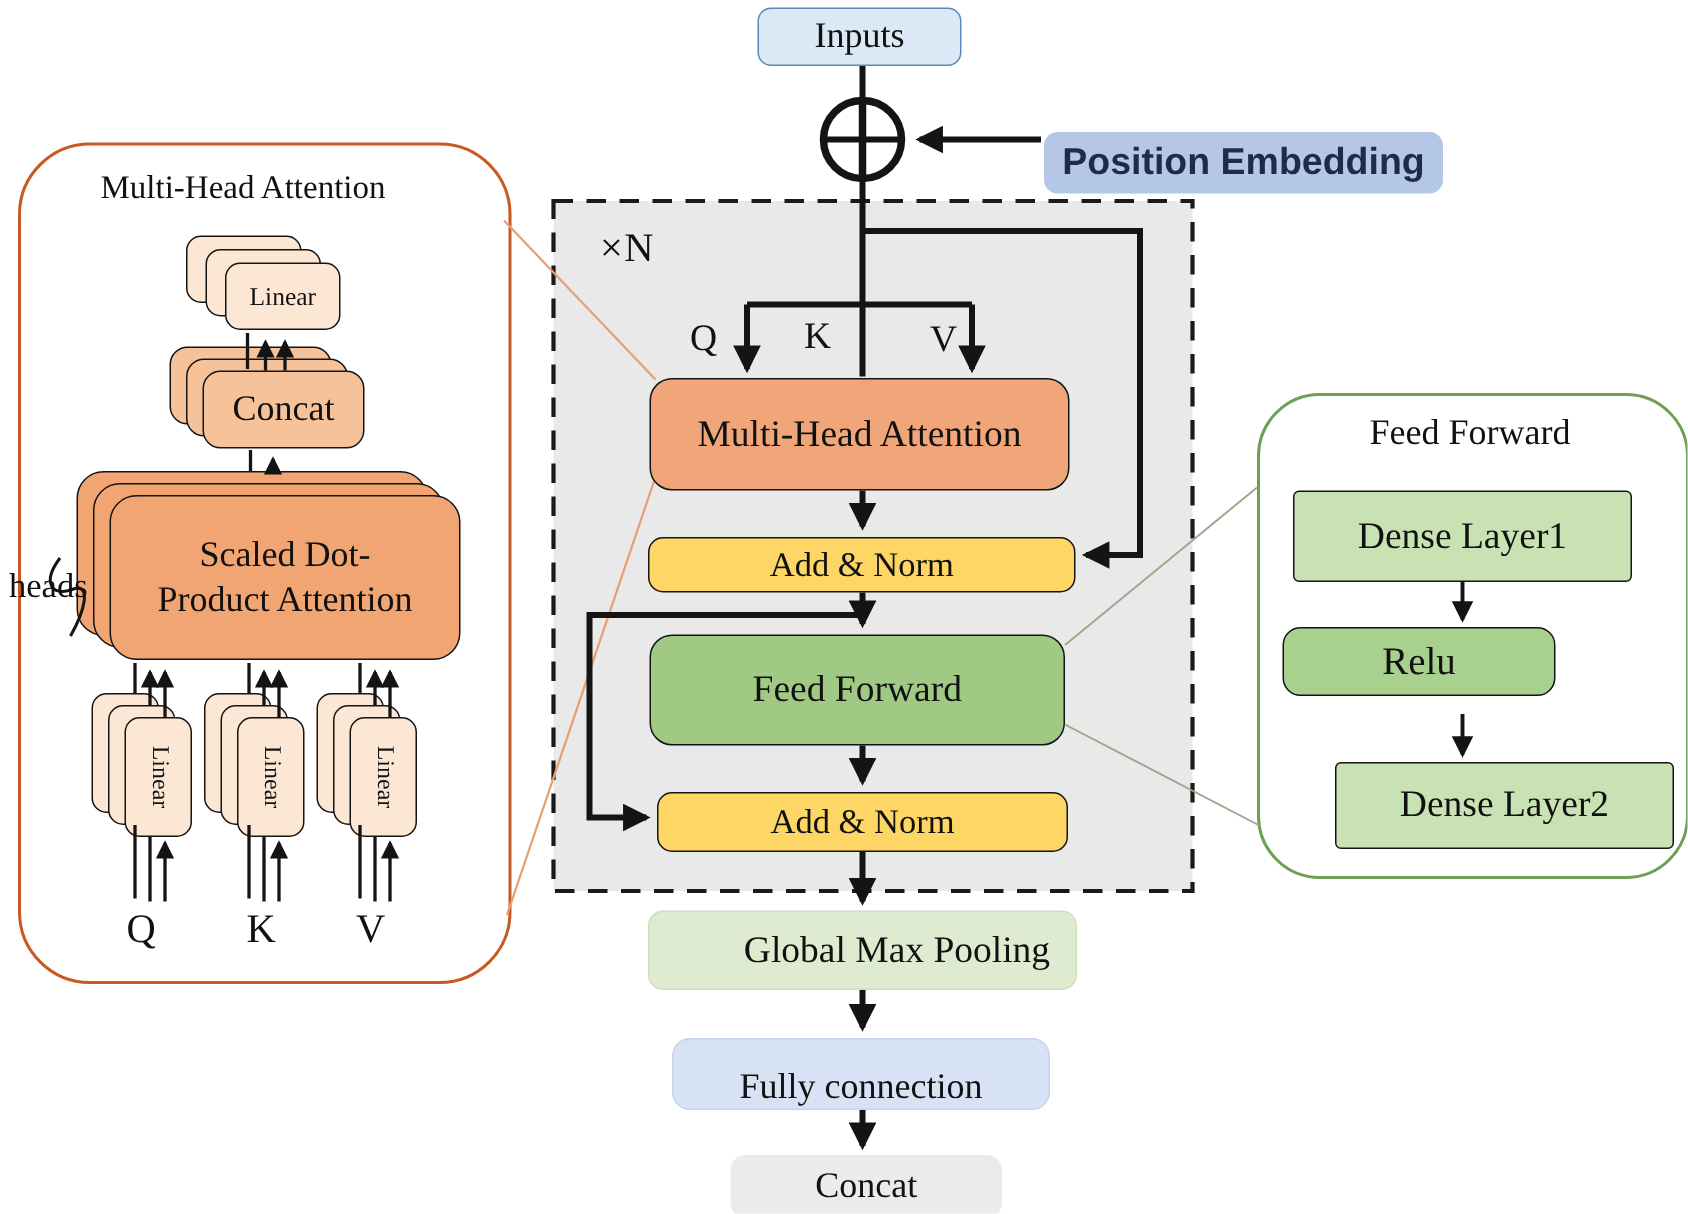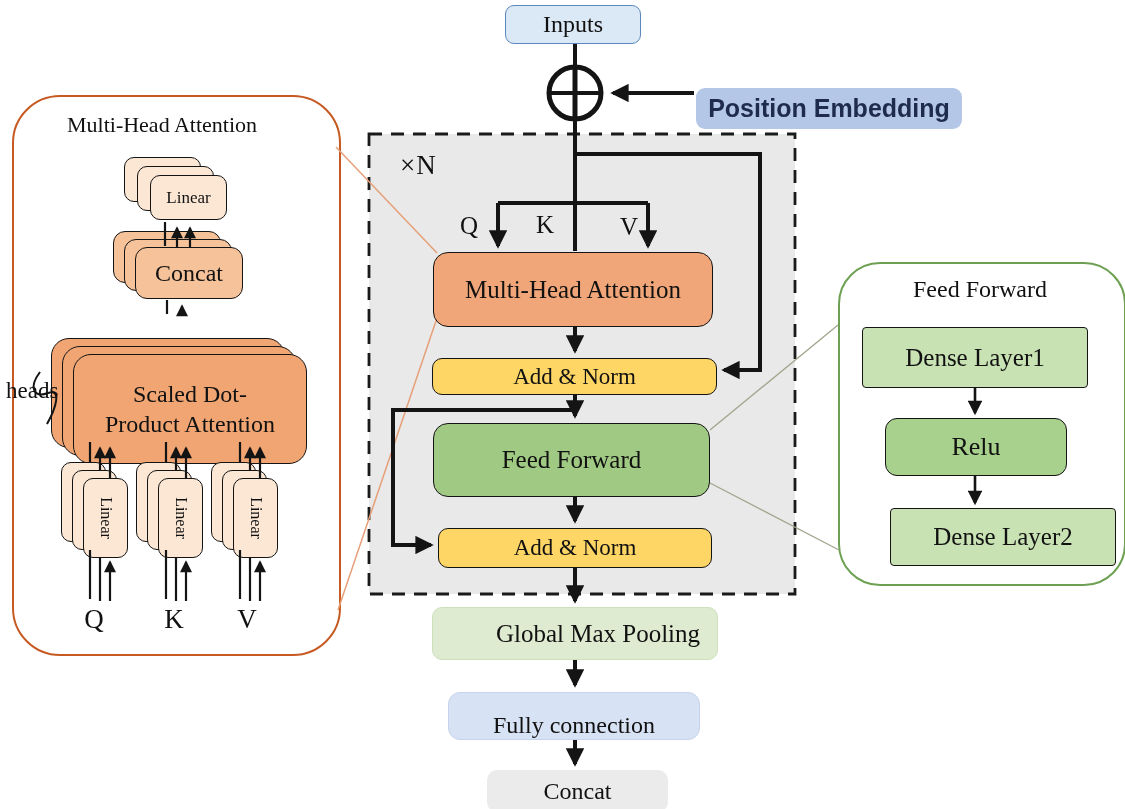--- a/index.html
+++ b/index.html
@@ -25,21 +25,21 @@
   .ff{background:var(--c-ff_fill);font-size:25px;border-radius:15px;}
   .gmp{background:var(--c-gmp_fill);border:1px solid #cde0bc;font-size:25px;border-radius:10px;padding-left:46px;}
   .fc{background:var(--c-fc_fill);border:1px solid #c6d3ec;font-size:24px;border-radius:12px;align-items:flex-end;}
   .softmax{background:var(--c-softmax_fill);font-size:24px;border-radius:10px;}
   .dense{background:var(--c-dense_fill);font-size:25px;border-radius:4px;}
   .relu{background:var(--c-relu_fill);font-size:26px;border-radius:12px;}
   .stackbox{position:absolute;box-sizing:border-box;border:1.5px solid #141414;
             display:flex;align-items:center;justify-content:center;text-align:center;}
   .lin{background:var(--c-linear_fill);border-radius:10px;}
   .cc{background:var(--c-concat_fill);border-radius:12px;}
-  .sdpa{background:var(--c-sdpa_fill);border-radius:18px;margin-top:24px;}
+  .sdpa{background:var(--c-sdpa_fill);border-radius:18px;}
   .vtext{transform:rotate(90deg);white-space:nowrap;font-size:16px;}
   .lbl{position:absolute;background:transparent;}
   .qkv-main{font-size:25px;}
   .qkv-panel{width:30px;text-align:center;font-size:27px;}
   .nx{font-size:27px;letter-spacing:1px;}
   .panel-title{position:absolute;text-align:center;}
   
   .flow{stroke:var(--c-flow_line);stroke-width:4;fill:none;}
   .flow5{stroke:var(--c-flow_line);stroke-width:5;fill:none;}
   .small-arrow{stroke:var(--c-flow_line);stroke-width:2.2;fill:none;}
@@ -215,20 +215,20 @@
     </div>
 
     <div class="abs lbl qkv-panel" style="left:79px;top:604px;">Q</div>
     <div class="abs lbl qkv-panel" style="left:159px;top:604px;">K</div>
     <div class="abs lbl qkv-panel" style="left:232px;top:604px;">V</div>
 
     <div class="panel-title" style="left:838px;top:276px;width:284px;font-size:24px;">Feed Forward</div>
     <div class="abs node dense bordered" style="left:862px;top:327px;width:226px;height:61px;">
         <span>Dense Layer1</span>
       </div>
-    <div class="abs node relu bordered" style="left:885px;top:418px;width:182px;height:58px;">
+    <div class="abs node relu bordered" style="left:855px;top:418px;width:182px;height:46px;">
         <span>Relu</span>
       </div>
     <div class="abs node dense bordered" style="left:862px;top:508px;width:226px;height:58px;margin-left:28px;">
         <span>Dense Layer2</span>
       </div>
   </div>
 </div>
 
 </body></html>

